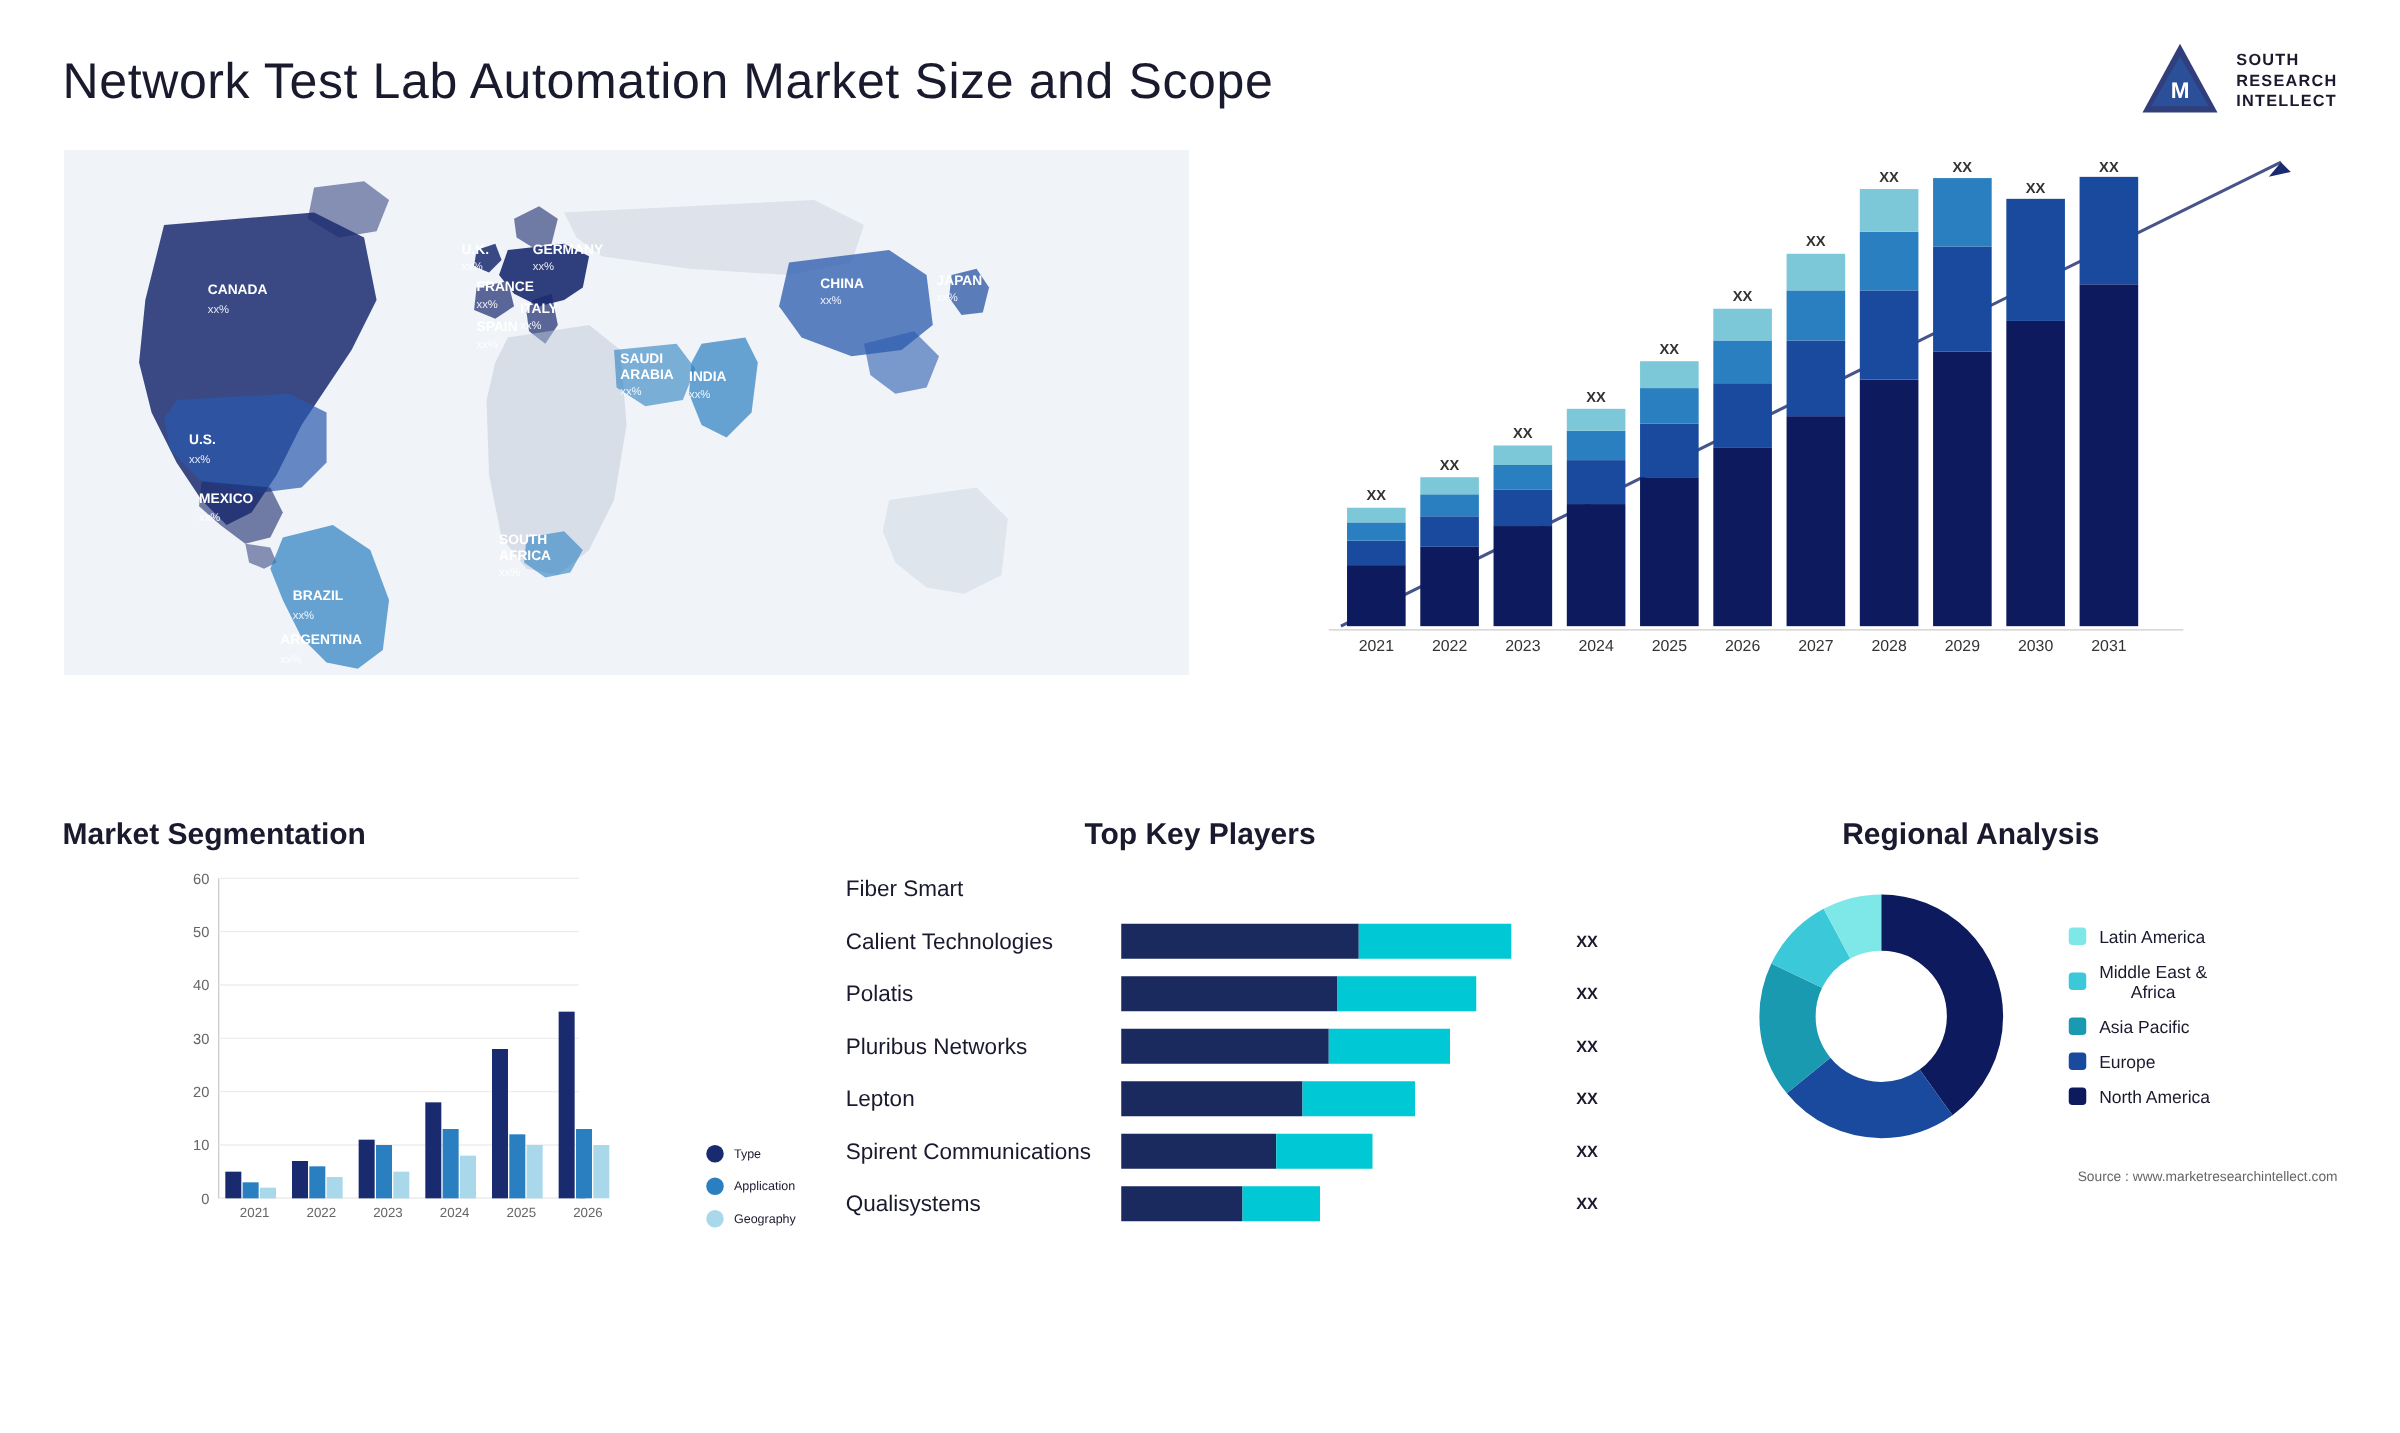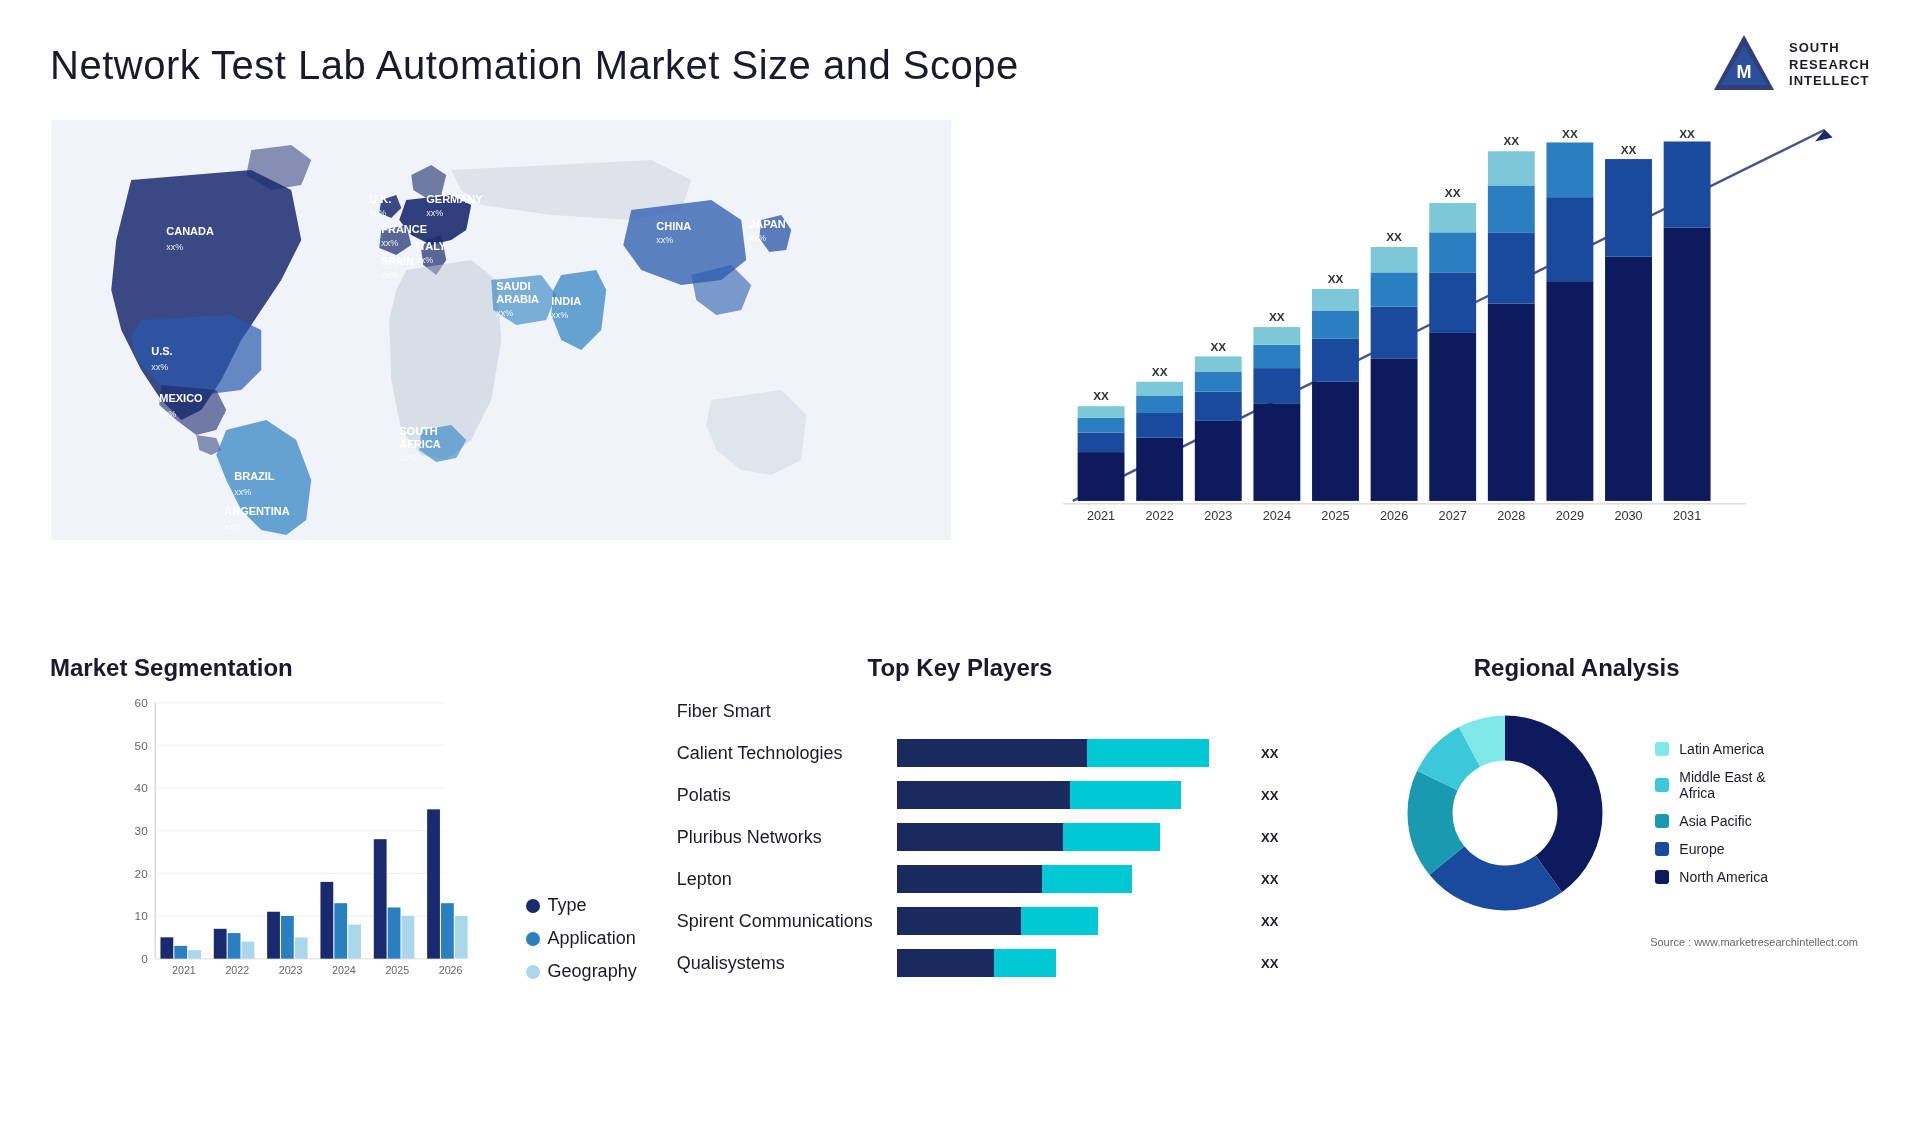--- a/index.html
+++ b/index.html
@@ -122,21 +122,21 @@
       flex-direction: column;
       gap: 12px;
       justify-content: center;
       padding-bottom: 30px;
     }
 
     .legend-item {
       display: flex;
       align-items: center;
       gap: 8px;
-      font-size: 18px;
+      font-size: 10px;
       color: #1a1a2e;
     }
 
     .legend-dot {
       width: 14px;
       height: 14px;
       border-radius: 50%;
     }
 
     
@@ -184,20 +184,21 @@
       font-weight: 700;
       color: #1a1a2e;
     }
 
     
     .regional-wrapper {
       display: flex;
       gap: 30px;
       align-items: center;
       justify-content: center;
+      text-align: center;
     }
 
     .donut-container {
       width: 240px;
       height: 240px;
       flex-shrink: 0;
     }
 
     .regional-legend {
       display: flex;
@@ -628,18 +629,18 @@
             <div class="regional-legend-item">
               <div class="regional-legend-dot" style="background: #1a4a9e;"></div>
               <span>Europe</span>
             </div>
             <div class="regional-legend-item">
               <div class="regional-legend-dot" style="background: #0d1b5e;"></div>
               <span>North America</span>
             </div>
           </div>
         </div>
-        <div class="source-text" style="position:absolute; bottom:-15px; right:12px;">Source : www.marketresearchintellect.com</div>
+        <div class="source-text" style="position:absolute; bottom:-15px; right:0;">Source : www.marketresearchintellect.com</div>
       </div>
 
     </div>
   </div>
 </div>
 
 </body></html>

